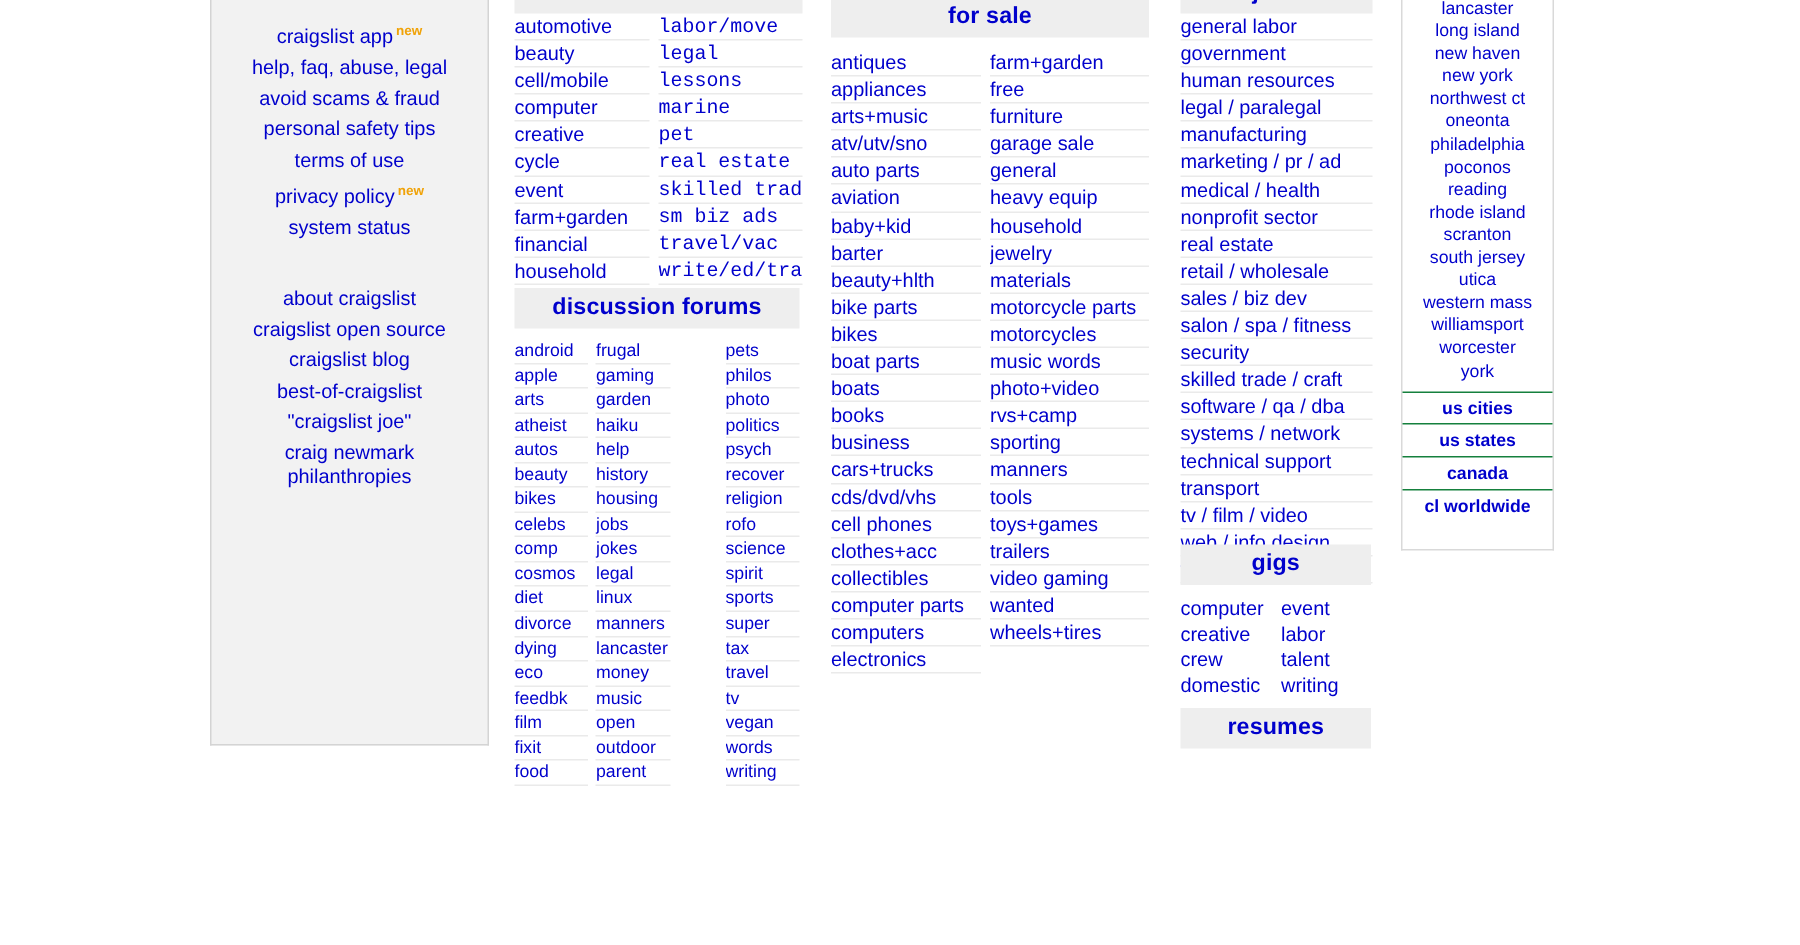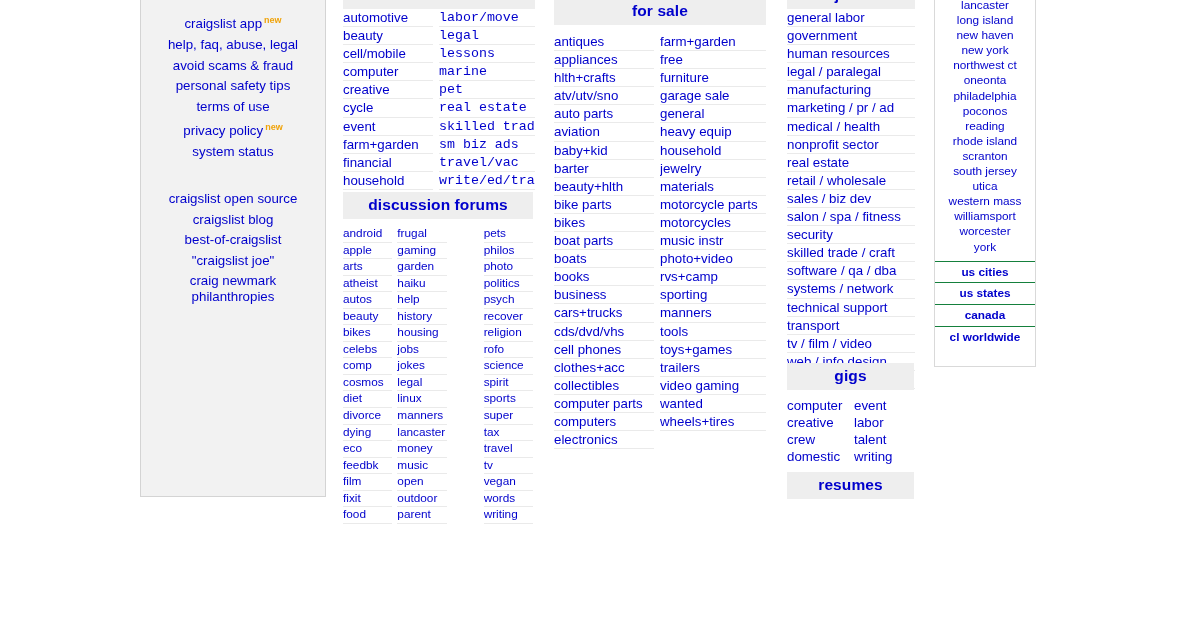--- a/index.html
+++ b/index.html
@@ -185,20 +185,21 @@
         <span class="side-link">craigslist app<span class="newbadge">new</span></span>
         <span class="side-link">help, faq, abuse, legal</span>
         <span class="side-link">avoid scams &amp; fraud</span>
         <span class="side-link">personal safety tips</span>
         <span class="side-link">terms of use</span>
         <span class="side-link">privacy policy<span class="newbadge">new</span></span>
         <span class="side-link">system status</span>
       </div>
     <div class="side-gap"></div>
     <div id="side-secondary">
+        <span class="side-link">about craigslist</span>
         <span class="side-link">craigslist open source</span>
         <span class="side-link">craigslist blog</span>
         <span class="side-link">best-of-craigslist</span>
         <span class="side-link">"craigslist joe"</span>
         <span class="side-link two-line">craig newmark philanthropies</span>
       </div>
   </div>
 
   <div id="services">
     <div class="sec-head">services</div>
@@ -295,21 +296,21 @@
         </div>
       </div>
   </div>
 
   <div id="forsale">
     <div class="sec-head">for sale</div>
     <div class="colset" id="forsale-cols">
         <div class="col">
           <span class="catlink">antiques</span>
           <span class="catlink">appliances</span>
-          <span class="catlink">hlth+crafts</span>
+          <span class="catlink">arts+music</span>
           <span class="catlink">atv/utv/sno</span>
           <span class="catlink">auto parts</span>
           <span class="catlink">aviation</span>
           <span class="catlink">baby+kid</span>
           <span class="catlink">barter</span>
           <span class="catlink">beauty+hlth</span>
           <span class="catlink">bike parts</span>
           <span class="catlink">bikes</span>
           <span class="catlink">boat parts</span>
           <span class="catlink">boats</span>
@@ -329,21 +330,21 @@
           <span class="catlink">free</span>
           <span class="catlink">furniture</span>
           <span class="catlink">garage sale</span>
           <span class="catlink">general</span>
           <span class="catlink">heavy equip</span>
           <span class="catlink">household</span>
           <span class="catlink">jewelry</span>
           <span class="catlink">materials</span>
           <span class="catlink">motorcycle parts</span>
           <span class="catlink">motorcycles</span>
-          <span class="catlink">music instr</span>
+          <span class="catlink">music words</span>
           <span class="catlink">photo+video</span>
           <span class="catlink">rvs+camp</span>
           <span class="catlink">sporting</span>
           <span class="catlink">manners</span>
           <span class="catlink">tools</span>
           <span class="catlink">toys+games</span>
           <span class="catlink">trailers</span>
           <span class="catlink">video gaming</span>
           <span class="catlink">wanted</span>
           <span class="catlink">wheels+tires</span>

